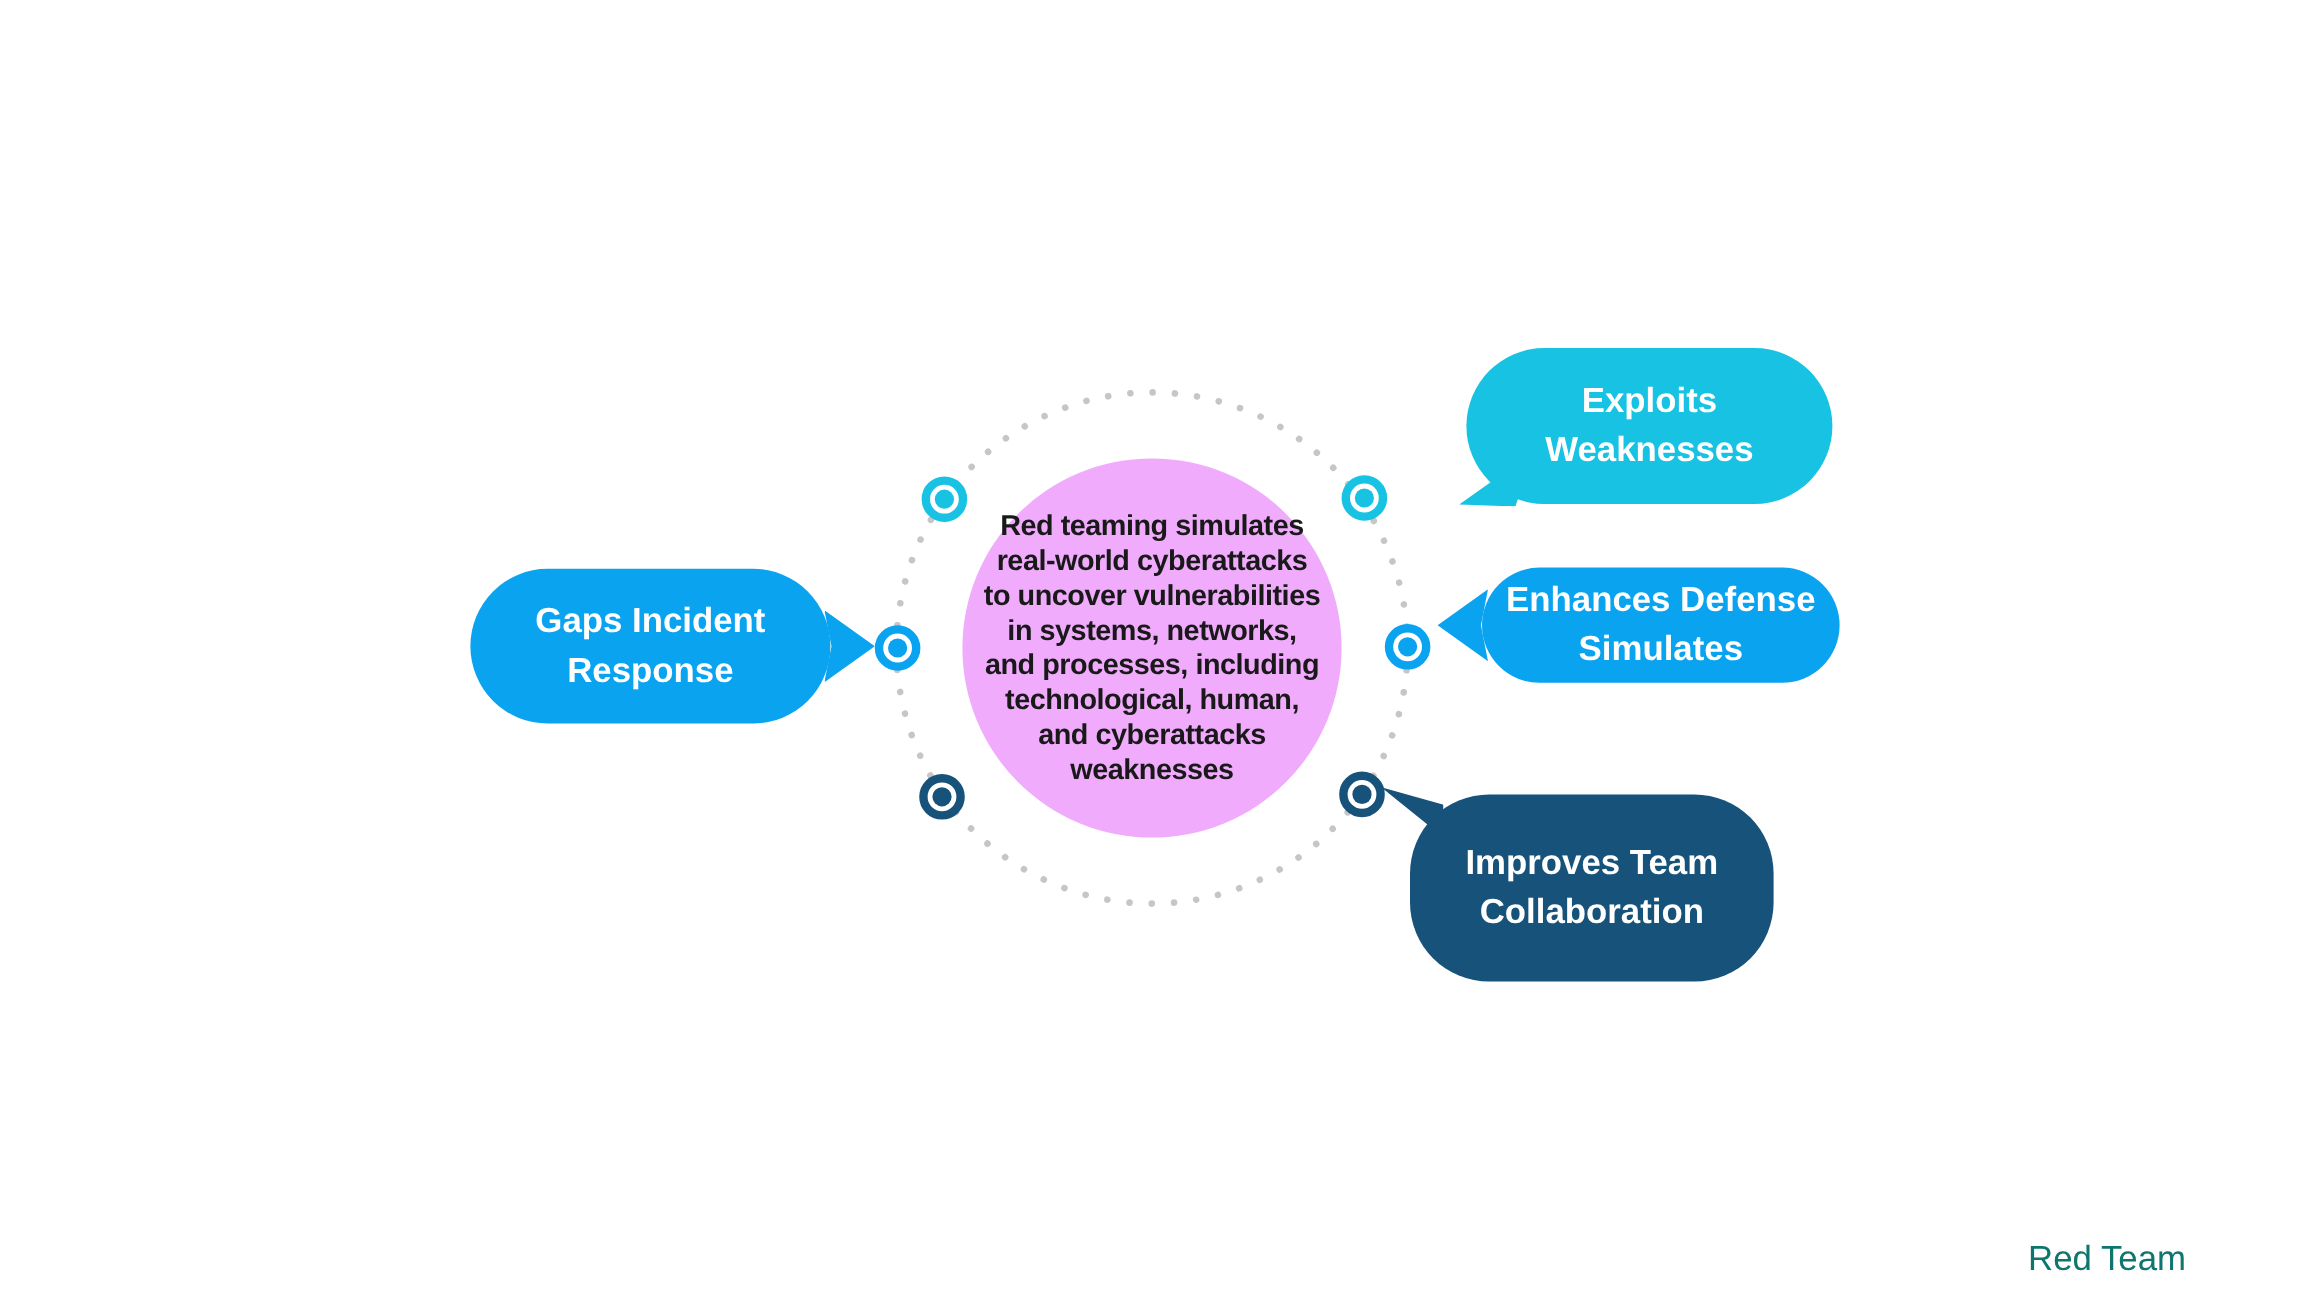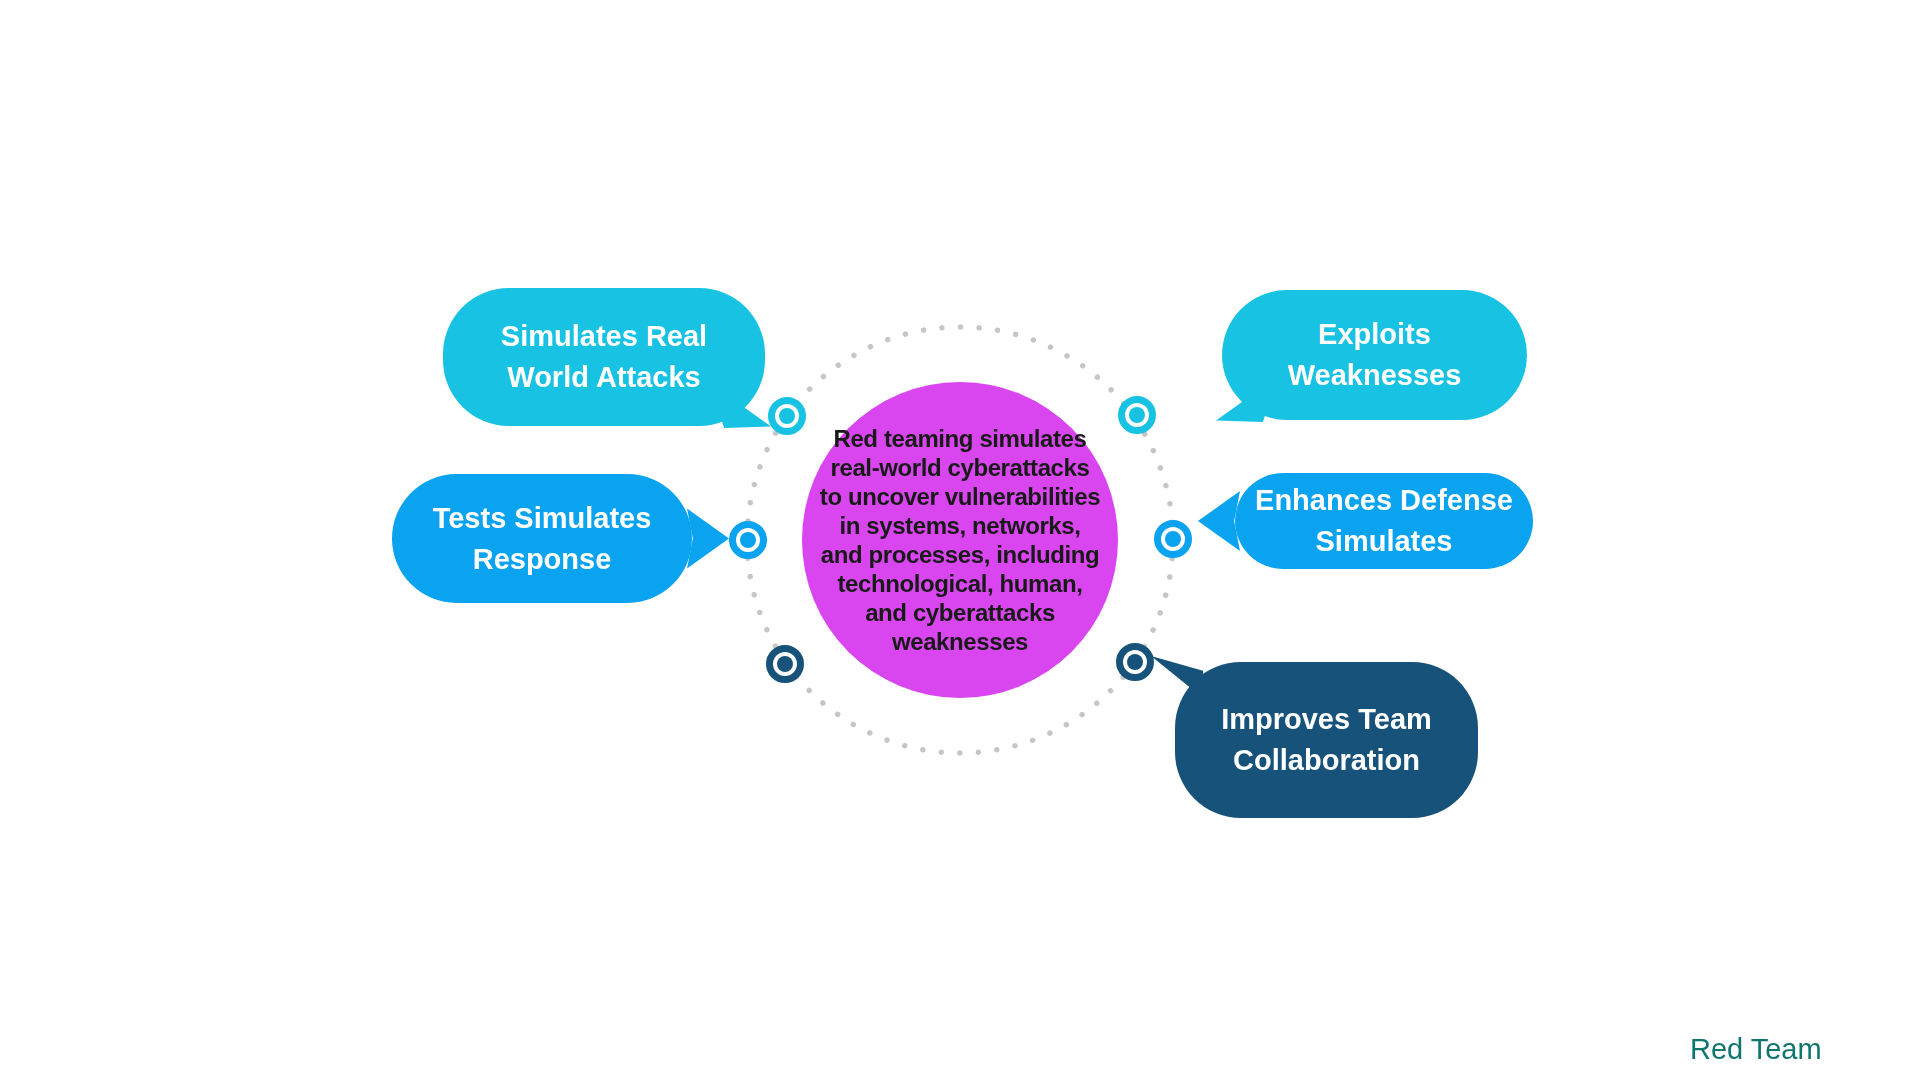--- a/index.html
+++ b/index.html
@@ -8,21 +8,21 @@
     background:#ffffff;
     font-family:"Liberation Sans", sans-serif;
   }
 
   
   #ring-svg { position:absolute; left:0; top:0; }
 
   
   .center-circle {
     position:absolute; left:802px; top:382px; width:316px; height:316px;
-    border-radius:50%; background:#d946ef;
+    border-radius:50%; background:#f0abfc;
     display:flex; flex-direction:column; align-items:center; justify-content:center;
     text-align:center;
   }
   .center-circle .line {
     font-size:24px; font-weight:bold; color:#191919;
     line-height:29px; letter-spacing:-0.4px; white-space:nowrap;
   }
 
   
   .bubble {
@@ -101,35 +101,30 @@
     <div class="line">Red teaming simulates</div>
     <div class="line">real-world cyberattacks</div>
     <div class="line">to uncover vulnerabilities</div>
     <div class="line">in systems, networks,</div>
     <div class="line">and processes, including</div>
     <div class="line">technological, human,</div>
     <div class="line">and cyberattacks</div>
     <div class="line">weaknesses</div>
   </div>
 
-  <div id="bubble-tl" class="bubble c-cyan">
-    <div class="tail c-cyan"></div>
-    <div class="bline">Simulates Real</div>
-    <div class="bline">World Attacks</div>
-  </div>
 
   <div id="bubble-tr" class="bubble c-cyan">
     <div class="tail c-cyan"></div>
     <div class="bline">Exploits</div>
     <div class="bline">Weaknesses</div>
   </div>
 
   <div id="bubble-ml" class="bubble c-blue">
     <div class="tail c-blue"></div>
-    <div class="bline">Tests Simulates</div>
+    <div class="bline">Gaps Incident</div>
     <div class="bline">Response</div>
   </div>
 
   <div id="bubble-mr" class="bubble c-blue">
     <div class="tail c-blue"></div>
     <div class="bline">Enhances Defense</div>
     <div class="bline">Simulates</div>
   </div>
 
 

